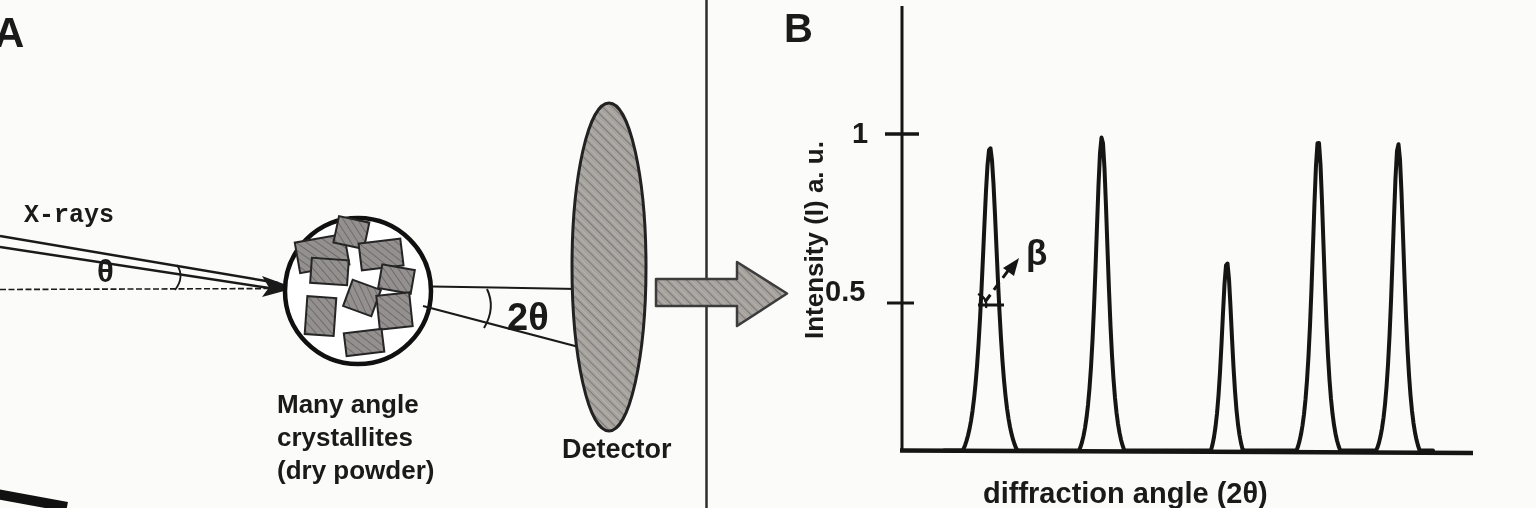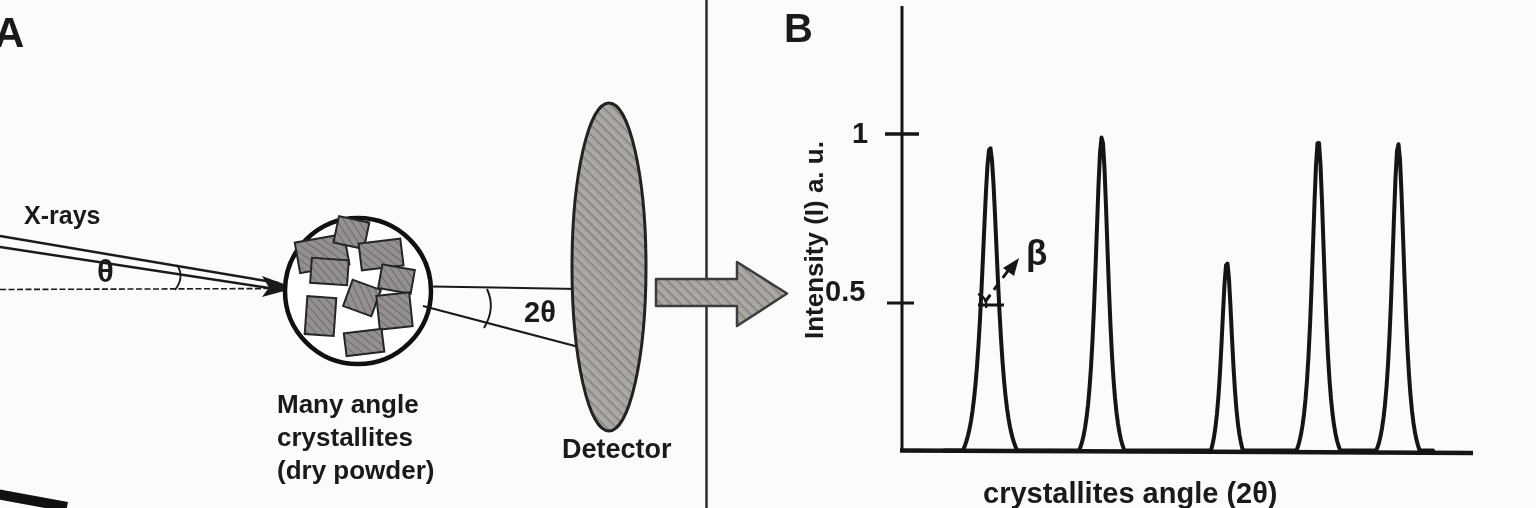--- a/index.html
+++ b/index.html
@@ -7,23 +7,23 @@
     width:1536px;height:508px;
     position:relative;overflow:hidden;
     background:#fbfbf9;
     font-family:"Liberation Sans", sans-serif;
     color:#1a1a1a;
   }
   .lbl{position:absolute;font-weight:700;white-space:nowrap;line-height:1;}
   .panel-letter{font-size:42px;}
   #a-letter{left:-6px;top:12px;}
   #b-letter{left:784px;top:8px;font-size:40px;}
-  #xrays-label{left:24px;top:203px;font-size:25px;}
+  #xrays-label{left:24px;top:203px;font-size:25px;font-family:Liberation Mono, monospace;}
   #theta-label{left:97px;top:256px;font-size:31px;}
-  #two-theta-label{left:524px;top:298px;font-size:29px;}
+  #two-theta-label{left:507px;top:298px;font-size:38px;}
   #crystallites-label{
     left:277px;top:388px;font-size:26px;line-height:1.27;
     white-space:pre-line;
   }
   #detector-label{left:562px;top:436px;font-size:27px;}
   #intensity-label{
     left:801px;top:339px;font-size:26px;
     transform:rotate(-90deg);transform-origin:left top;
   }
   #tick-1-label{left:852px;top:119px;font-size:29px;}
@@ -112,13 +112,13 @@
 <div class="lbl" id="crystallites-label">Many angle
 crystallites
 (dry powder)</div>
 <div class="lbl" id="detector-label">Detector</div>
 
 <div class="lbl panel-letter" id="b-letter">B</div>
 <div class="lbl" id="intensity-label">Intensity (I) a. u.</div>
 <div class="lbl" id="tick-1-label">1</div>
 <div class="lbl" id="tick-05-label">0.5</div>
 <div class="lbl" id="beta-label">β</div>
-<div class="lbl" id="xaxis-label">crystallites angle (2θ)</div>
+<div class="lbl" id="xaxis-label">diffraction angle (2θ)</div>
 
 </body></html>

